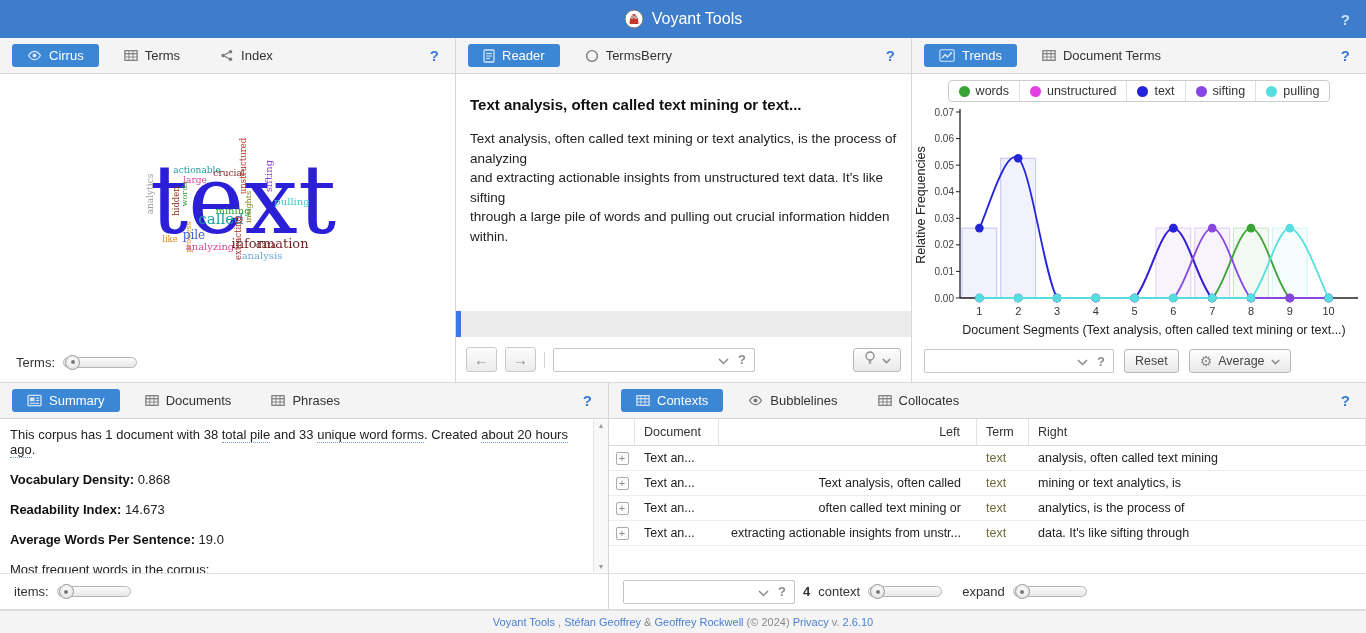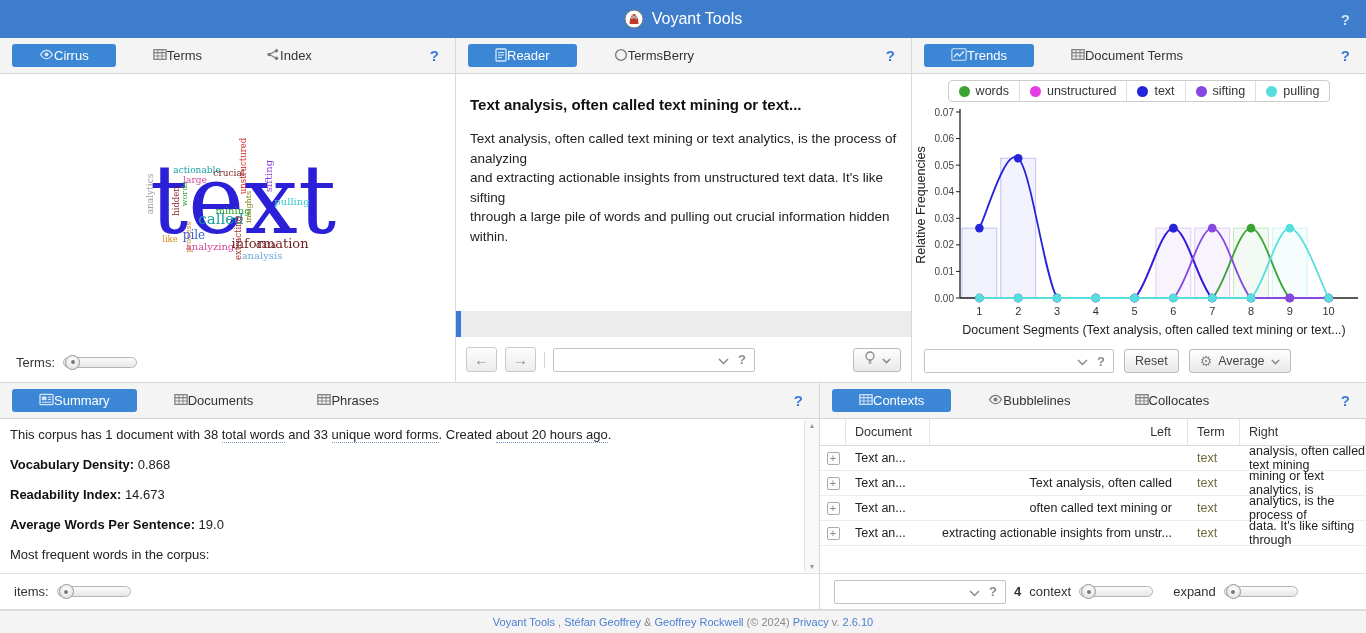--- a/index.html
+++ b/index.html
@@ -16,29 +16,29 @@
   .brand { display:flex; align-items:center; gap:8px; color:#fff; font-size:16px; }
   .header-help { position:absolute; right:16px; color:#cfe0f5; font-weight:bold; font-size:15px; cursor:pointer; }
 
   
   .top-row { display:flex; height:345px; }
   .bottom-row { display:flex; height:227px; }
   .panel { position:relative; background:#fff; border-right:1px solid #d8d8d8; border-bottom:1px solid #d8d8d8; overflow:hidden; }
   #panel-cirrus { width:456px; }
   #panel-reader { width:456px; }
   #panel-trends { flex:1; border-right:none; }
-  #panel-summary { width:820px; }
+  #panel-summary { width:609px; }
   #panel-contexts { flex:1; border-right:none; }
 
   
   .tabbar {
     height:36px; background:#f4f4f4; border-bottom:1px solid #d4d4d4;
     display:flex; align-items:center; padding:0 12px; gap:10px;
   }
-  .tab { display:flex; padding:4px 27px; border-radius:3px; font-size:13px; color:#333; cursor:pointer; white-space:nowrap; }
+  .tab { display:flex; align-items:center; gap:7px; padding:4px 15px; border-radius:3px; font-size:13px; color:#333; cursor:pointer; white-space:nowrap; }
   .tab .ticon { display:flex; color:#7a7a7a; }
   .tab.active { background:#3c86d6; color:#fff; }
   .tab.active .ticon { color:#d5e6f8; }
   .help { margin-left:auto; color:#3a7ad9; font-weight:bold; font-size:15px; cursor:pointer; padding:0 4px; }
 
   
   .toolbar { position:absolute; left:0; right:0; bottom:0; display:flex; align-items:center; background:#fff; }
   .slider { width:74px; height:11px; border:1px solid #b5b5b5; border-radius:6px; background:linear-gradient(#fbfbfb,#e7e7e7); position:relative; cursor:pointer; }
   .slider .thumb { position:absolute; left:1px; top:-3px; width:15px; height:15px; border-radius:50%; background:radial-gradient(circle at 50% 38%,#ffffff,#dcdcdc); border:1px solid #979797; }
   .slider .thumb::after { content:""; position:absolute; left:4.5px; top:4.5px; width:4px; height:4px; border-radius:50%; background:#7a7a7a; }
@@ -458,21 +458,21 @@
               <line x1="1" y1="8.7" x2="15" y2="8.7" stroke="currentColor" stroke-width="1"></line>
               <line x1="5.6" y1="1.5" x2="5.6" y2="12.5" stroke="currentColor" stroke-width="1"></line>
               <line x1="10.3" y1="1.5" x2="10.3" y2="12.5" stroke="currentColor" stroke-width="1"></line>
             </svg>
           </span>
           <span>Phrases</span>
         </div>
         <span class="help">?</span>
       </div>
     <div class="summary-body">
-      <p id="summary-intro"><span>This corpus has 1 document with 38 </span><span class="u-dotted">total words</span><span> and 33 </span><span class="u-dotted">unique word forms</span><span>. Created </span><span class="u-dotted">about 20 hours ago</span><span>.</span></p>
+      <p id="summary-intro"><span>This corpus has 1 document with 38 </span><span class="u-dotted">total pile</span><span> and 33 </span><span class="u-dotted">unique word forms</span><span>. Created </span><span class="u-dotted">about 20 hours ago</span><span>.</span></p>
       <div id="summary-stats">
           <p class="stat"><b>Vocabulary Density:</b> <span>0.868</span></p>
           <p class="stat"><b>Readability Index:</b> <span>14.673</span></p>
           <p class="stat"><b>Average Words Per Sentence:</b> <span>19.0</span></p>
         </div>
       <p class="stat">Most frequent words in the corpus:</p>
     </div>
     <div class="vscroll">
       <span>▲</span>
       <span>▼</span>

